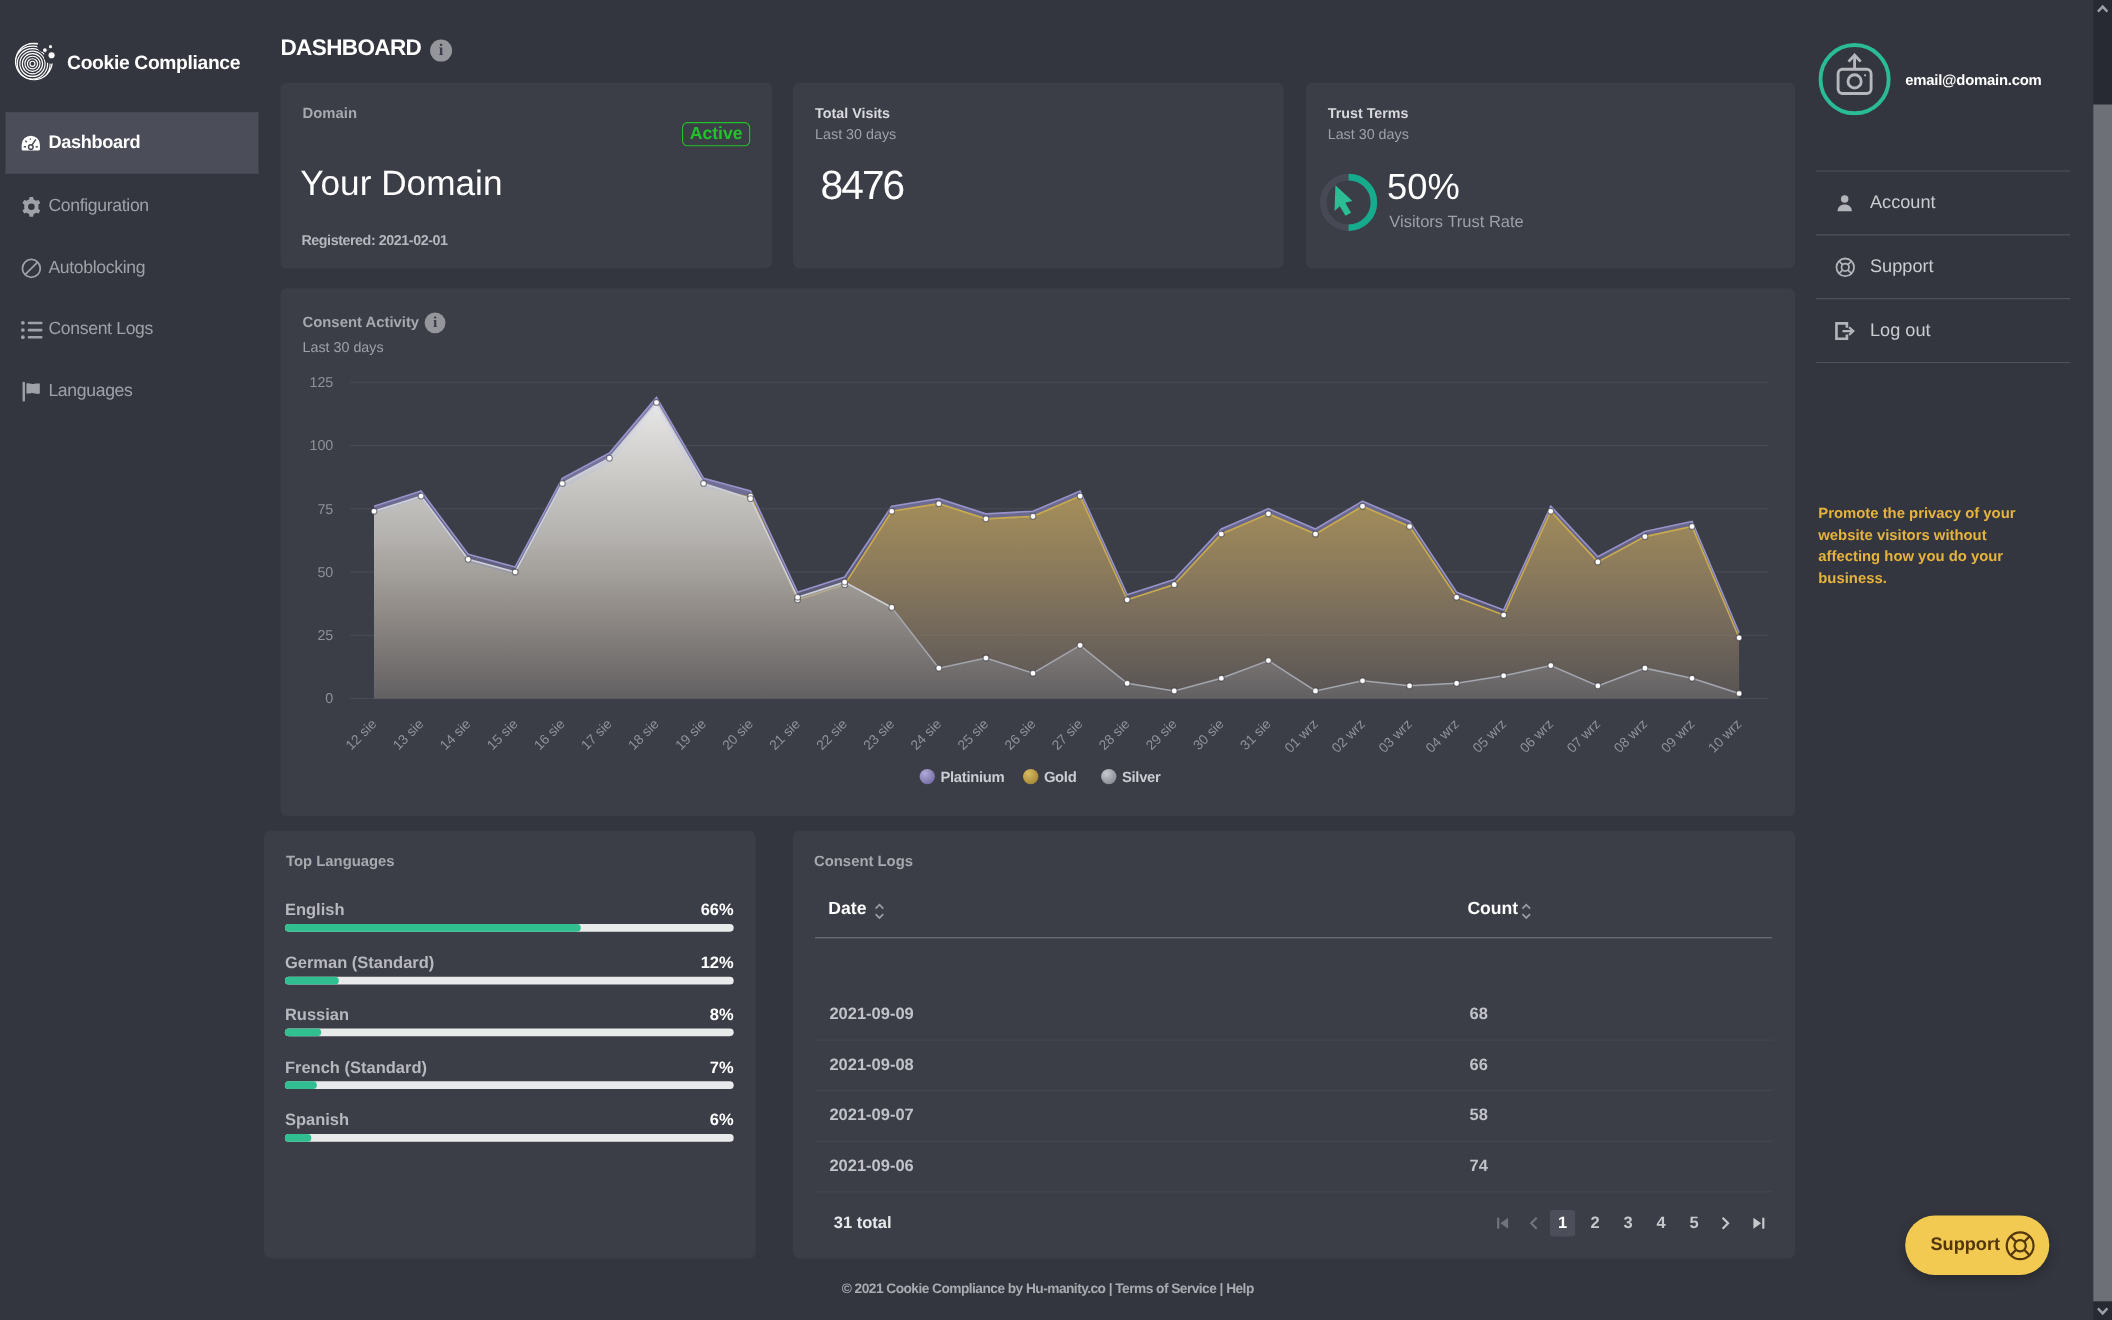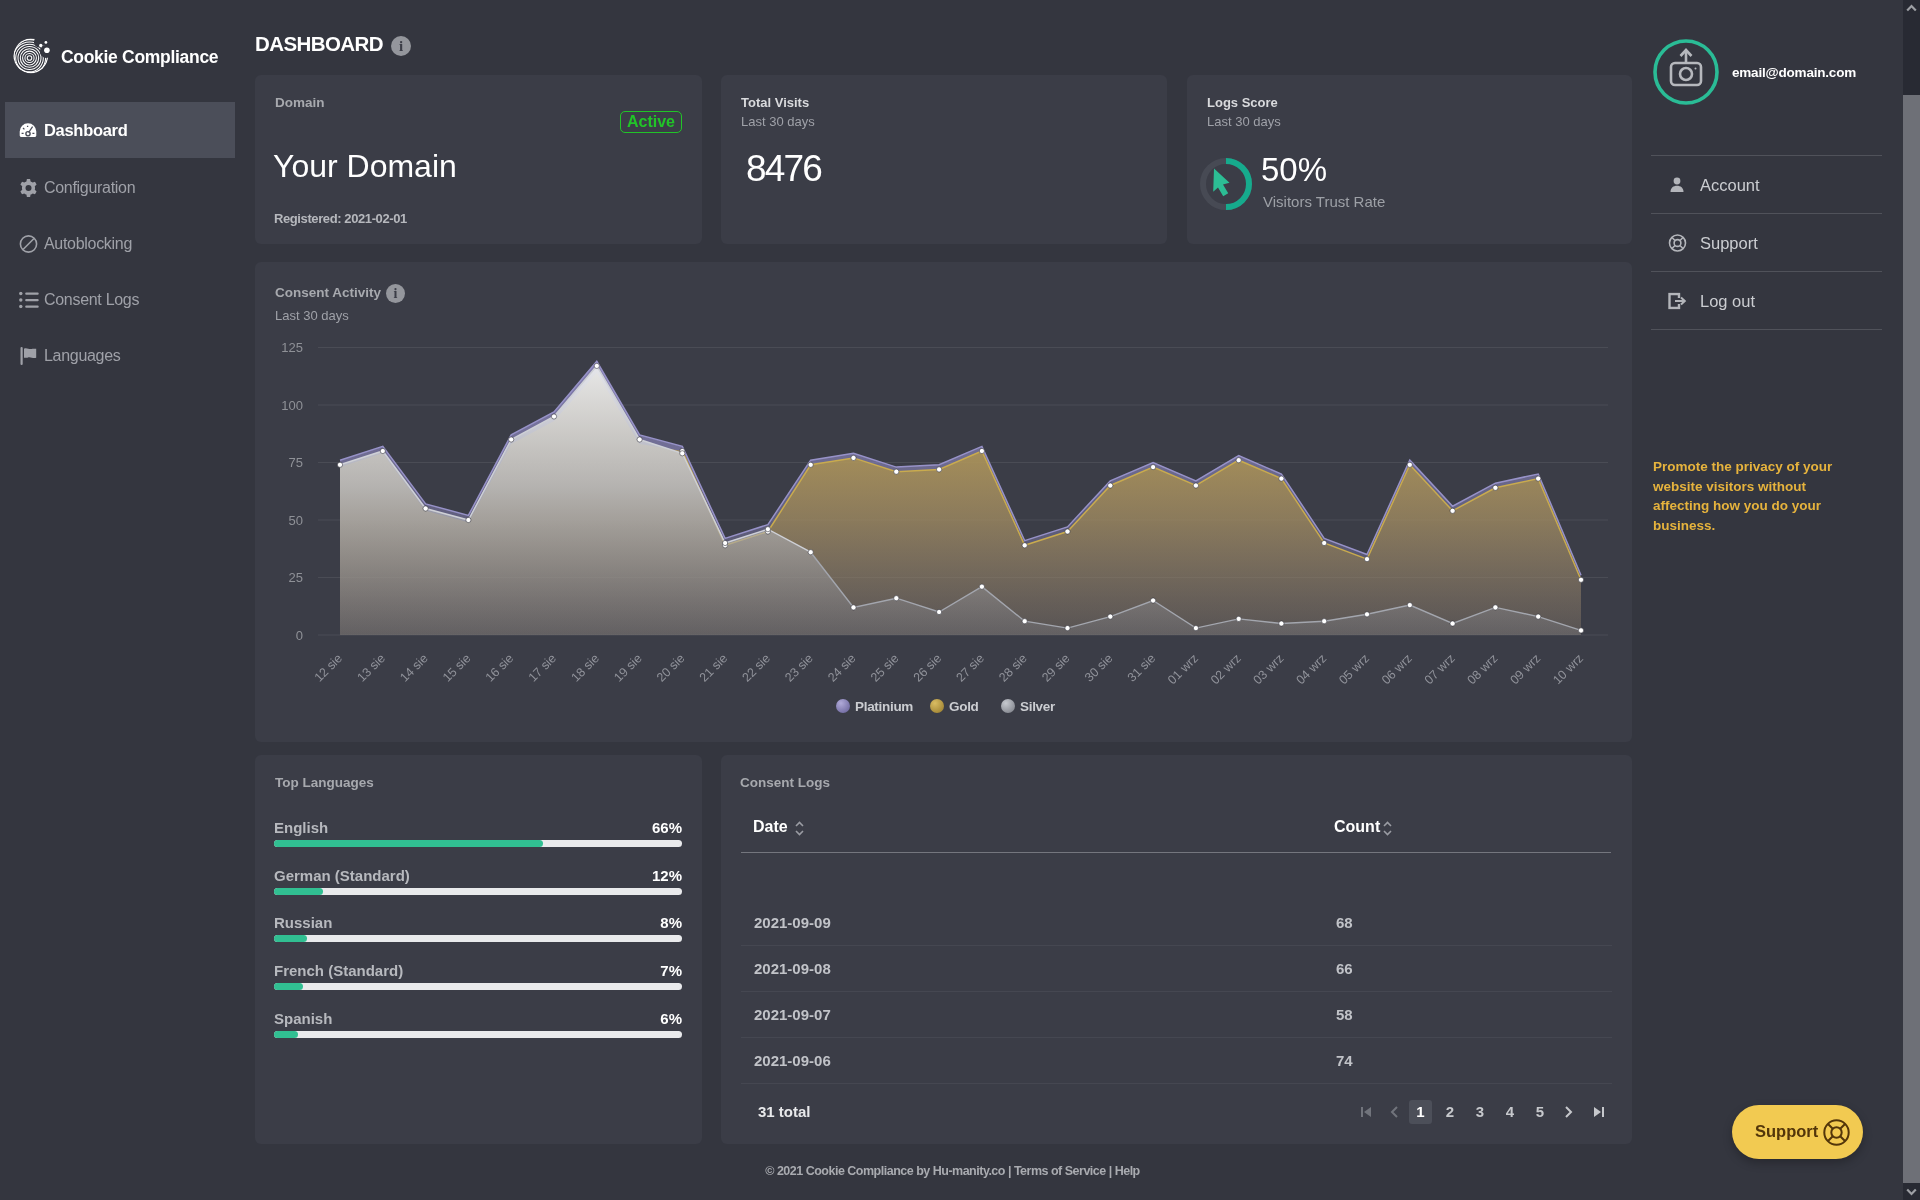--- a/index.html
+++ b/index.html
@@ -128,21 +128,21 @@
     <span class="abs" style="left:19px;top:136px;font-size:13px;font-weight:bold;color:#b6b8bd;letter-spacing:-0.4px;">Registered: 2021-02-01</span>
   </div>
 
   <div class="card" style="left:721px;top:75px;width:446px;height:169px;">
     <span class="cardtitle" style="color:#d9dadd;font-weight:bold;font-size:13px;">Total Visits</span>
     <span class="sub" style="left:20px;top:39px;">Last 30 days</span>
     <span class="abs" style="left:25px;top:73px;font-size:37px;letter-spacing:-1.8px;color:#fff;">8476</span>
   </div>
 
   <div class="card" style="left:1187px;top:75px;width:445px;height:169px;">
-    <span class="cardtitle" style="color:#d9dadd;font-weight:bold;font-size:13px;">Logs Score</span>
+    <span class="cardtitle" style="color:#d9dadd;font-weight:bold;font-size:13px;">Trust Terms</span>
     <span class="sub" style="left:20px;top:39px;">Last 30 days</span>
     <div class="abs" id="trust-icon" style="left:11px;top:81px;"><svg width="56" height="56" viewBox="0 0 56 56">
       <circle cx="28" cy="28" r="23" fill="none" stroke="#474a54" stroke-width="6"></circle>
       <path d="M28 5 A23 23 0 0 1 28 51" fill="none" stroke="#16ab8d" stroke-width="6"></path>
       <path d="M16 12.5 L31.5 26.8 L25 28.4 L30.2 37.3 L25.2 40.2 L20 31.5 L15.2 35.8 Z" fill="#2cbd94"></path>
     </svg></div>
     <span class="abs" style="left:74px;top:76px;font-size:33px;color:#fff;">50%</span>
     <span class="abs" style="left:76px;top:118px;font-size:15px;color:#9da0a6;">Visitors Trust Rate</span>
   </div>
 
@@ -283,21 +283,21 @@
 <circle cx="588" cy="444" r="7" fill="url(#dp)"></circle>
 <text x="600" y="449" fill="#cbcdd1" font-size="13.5" font-weight="bold" font-family="Liberation Sans,sans-serif" letter-spacing="-0.3">Platinium</text>
 <circle cx="682" cy="444" r="7" fill="url(#dg)"></circle>
 <text x="694" y="449" fill="#cbcdd1" font-size="13.5" font-weight="bold" font-family="Liberation Sans,sans-serif" letter-spacing="-0.3">Gold</text>
 <circle cx="753" cy="444" r="7" fill="url(#ds)"></circle>
 <text x="765" y="449" fill="#cbcdd1" font-size="13.5" font-weight="bold" font-family="Liberation Sans,sans-serif" letter-spacing="-0.3">Silver</text>
 </svg>
 
   </div>
 
-  <div class="card" style="left:255px;top:755px;width:447px;height:389px;">
+  <div class="card" style="left:240px;top:755px;width:447px;height:389px;">
     <span class="abs lbl" style="left:20px;top:20px;">Top Languages</span>
     <div class="lang-label" style="top:64px;">English</div>
       <div class="lang-pct" style="top:64px;">66%</div>
     <div class="bar" style="top:85px;">
         <i style="width:66%;"></i>
       </div>
     <div class="lang-label" style="top:112px;">German (Standard)</div>
       <div class="lang-pct" style="top:112px;">12%</div>
     <div class="bar" style="top:133px;">
         <i style="width:12%;"></i>

